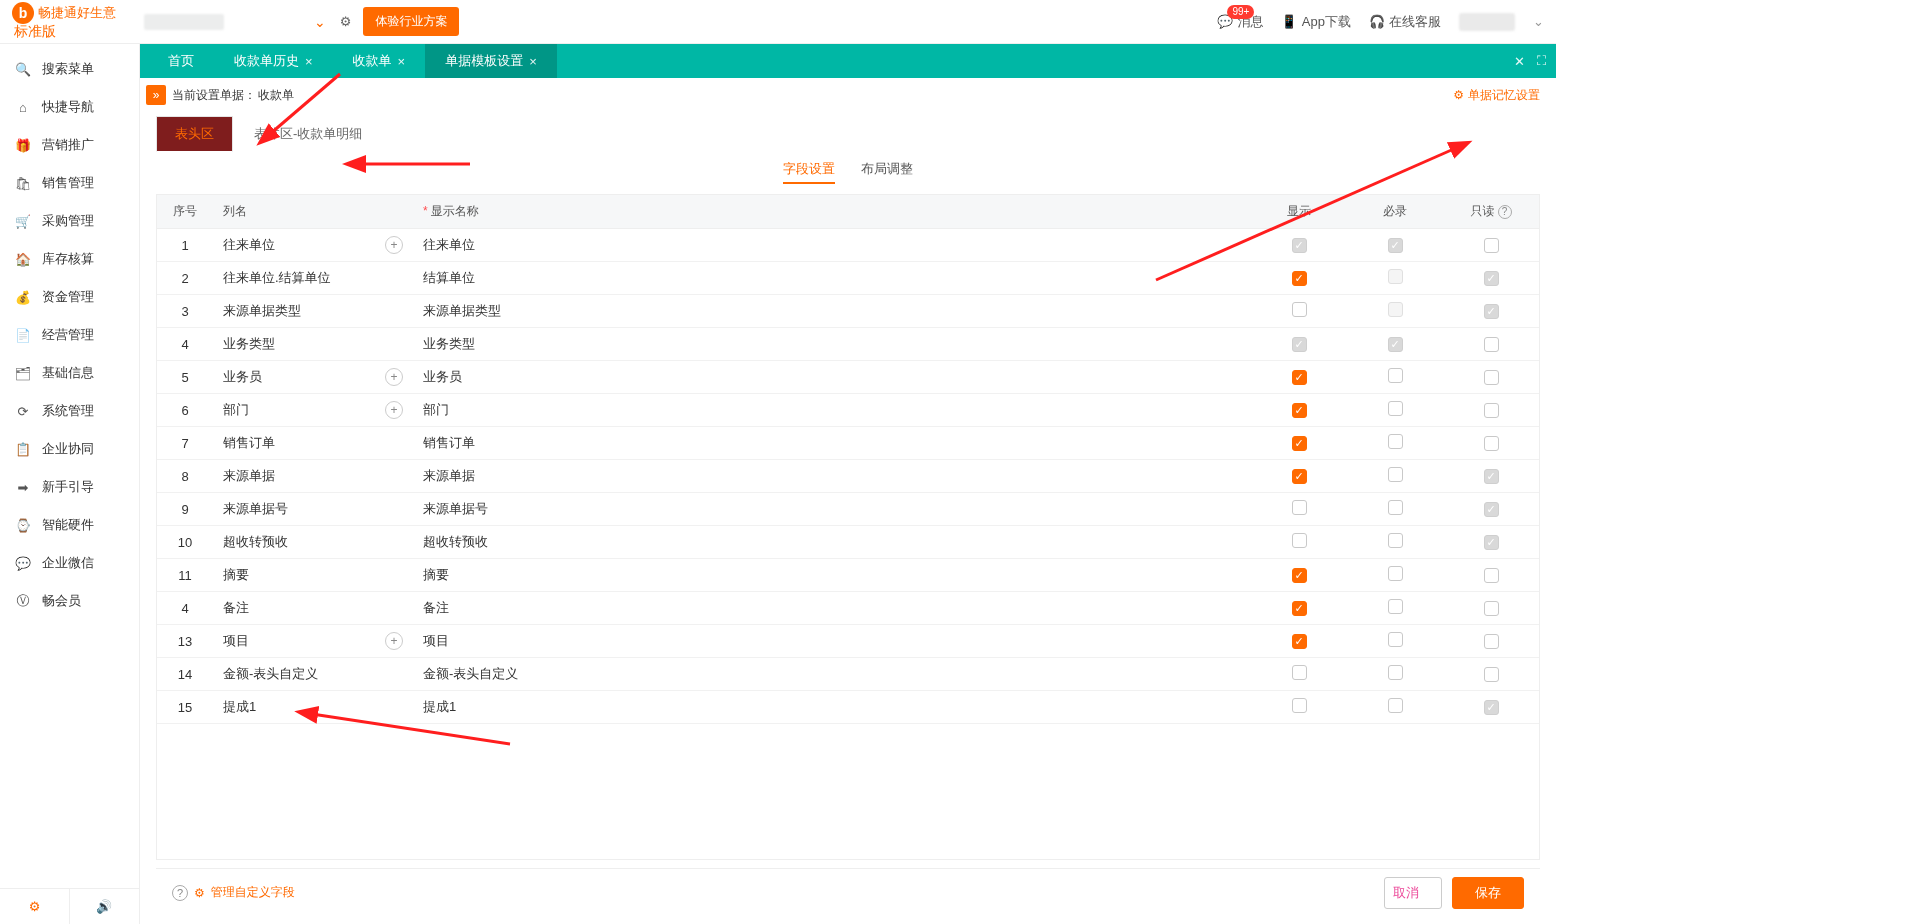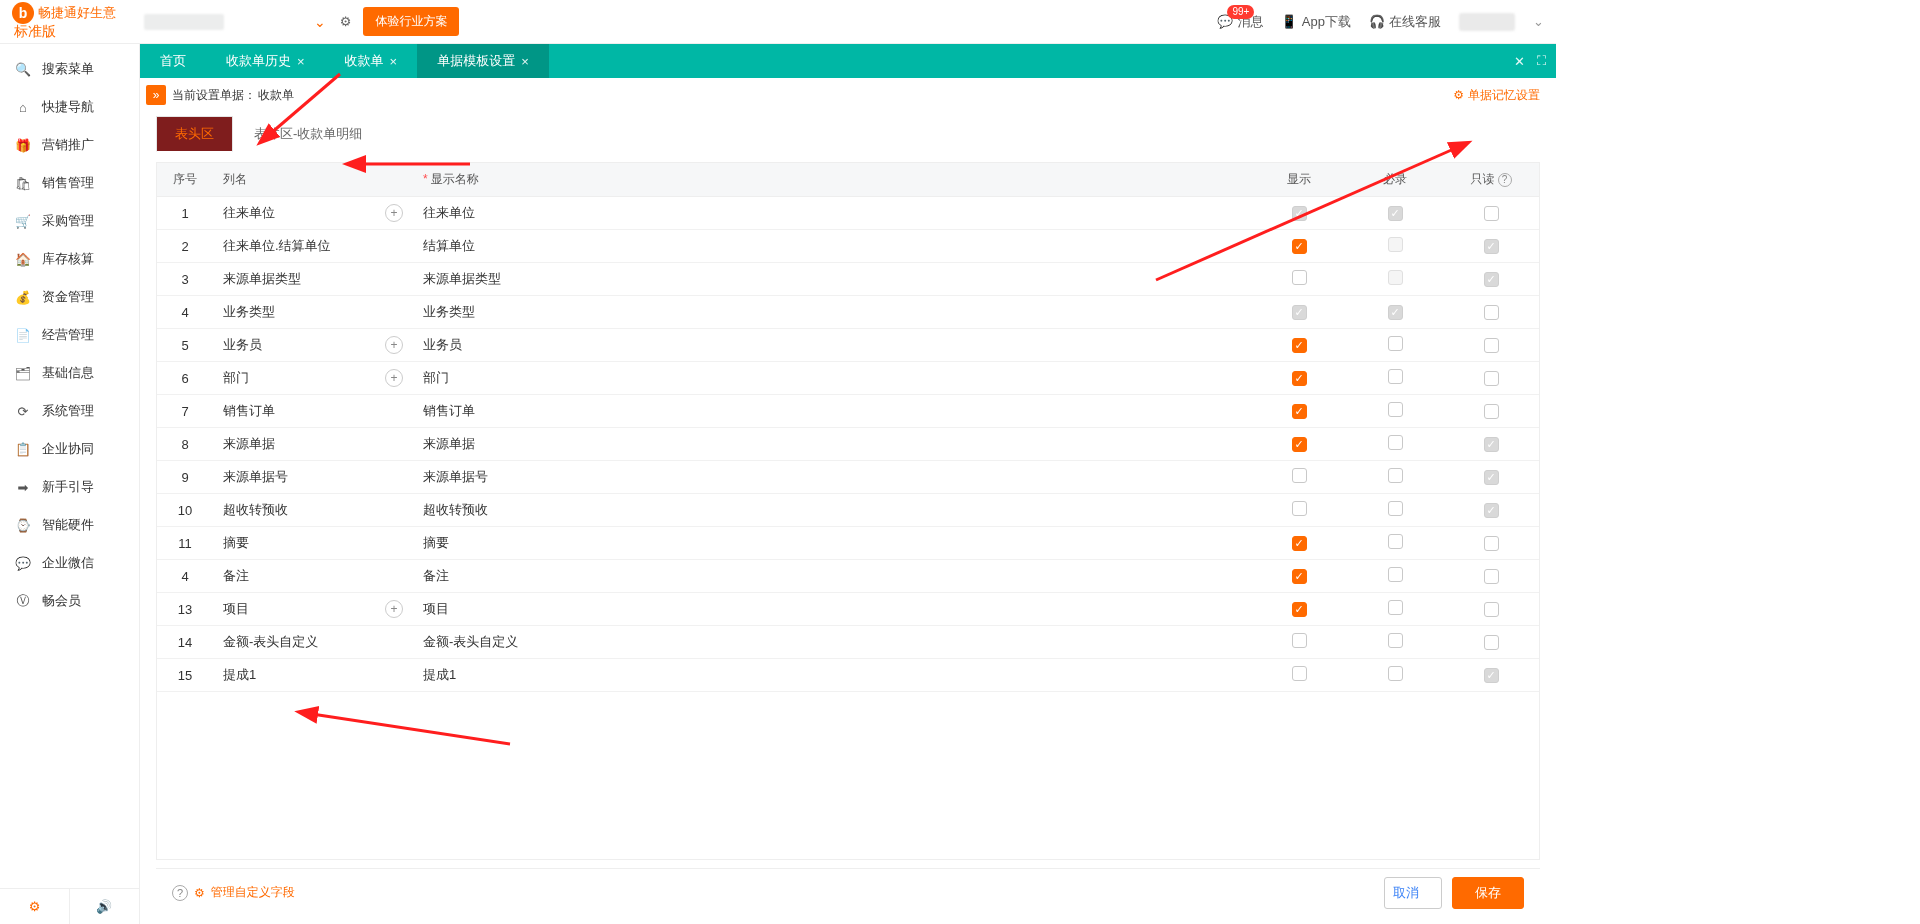--- a/index.html
+++ b/index.html
@@ -28,21 +28,21 @@
 .sidebar { width:140px; border-right:1px solid #eee; display:flex; flex-direction:column; padding-top:6px; }
 .side-item { display:flex; align-items:center; gap:10px; padding:10px 14px; color:#333; cursor:pointer; font-size:13px; }
 .side-item .ic { width:18px; text-align:center; color:#555; }
 .side-bottom { margin-top:auto; display:flex; border-top:1px solid #eee; }
 .side-bottom .sb { flex:1; text-align:center; padding:10px 0; color:#ff6a00; cursor:pointer; }
 .side-bottom .sb:first-child { border-right:1px solid #eee; }
 
 .main { flex:1; display:flex; flex-direction:column; min-width:0; }
 
 
-.tabs-row { background:#00b7a5; color:#fff; height:34px; display:flex; align-items:stretch; }
+.tabs-row { background:#00b7a5; color:#fff; height:34px; display:flex; align-items:stretch;padding-left:8px; }
 .tab { display:flex; align-items:center; padding:0 20px; font-size:13px; cursor:pointer; gap:6px; }
 .tab.active { background:#009686; }
 .tab .close-x { font-size:13px; opacity:.9; }
 .tabs-right { margin-left:auto; display:flex; align-items:center; padding:0 10px; gap:12px; }
 .tabs-right .tr-ic { cursor:pointer; opacity:.9; }
 
 
 .settings-hdr { height:34px; display:flex; align-items:center; padding:0 16px 0 6px; color:#333; position:relative; }
 .expand-chip { width:20px; height:20px; background:#ff6a00; color:#fff; display:flex; align-items:center; justify-content:center; border-radius:2px; font-size:12px; margin-right:6px; cursor:pointer; }
 .settings-hdr .lbl { font-size:12px; color:#333; }
@@ -80,21 +80,21 @@
 .cb.on::after, .cb.on-dis::after { content:"✓"; }
 .help-q { width:14px;height:14px;border:1px solid #aaa;border-radius:50%;display:inline-flex;align-items:center;justify-content:center;font-size:10px;color:#888; }
 
 
 .footer { height:48px; border-top:1px solid #eee; display:flex; align-items:center; padding:0 16px; margin:8px 16px 8px 16px; }
 .footer-left { display:flex; align-items:center; gap:6px; color:#ff6a00; font-size:12px; cursor:pointer;}
 .footer-left .q { width:16px;height:16px;border:1px solid #aaa;border-radius:50%;display:flex;align-items:center;justify-content:center;font-size:11px;color:#888; }
 .footer-left .g { color:#ff6a00; }
 .footer-right { margin-left:auto; display:flex; gap:10px; }
 .btn { padding:6px 22px; border-radius:3px; font-size:13px; cursor:pointer; }
-.btn-default { background:#fff; border:1px solid #ccc; color:#3b82f6;padding-left:8px; }
+.btn-default { background:#fff; border:1px solid #ccc; color:#ec4899;padding-left:8px; }
 .btn-primary { background:#ff6a00; border:1px solid #ff6a00; color:#fff; }
 .arrows-layer { position:absolute; inset:0; pointer-events:none; }
 .rel { position:relative; }
 
 
 .tbody::-webkit-scrollbar { width:8px; }
 .tbody::-webkit-scrollbar-thumb { background:#d0d0d0; border-radius:4px; }
 </style>
 </head>
 <body>
@@ -240,20 +240,24 @@
           <span>⚙</span>
           <span>单据记忆设置</span>
         </div>
       </div>
 
       <div class="subtabs" id="subtabs-slot">
           <div class="subtab active">表头区</div>
           <div class="subtab">表体区-收款单明细</div>
         </div>
 
+      <div class="midlinks" id="midlinks-slot">
+          <div class="midlink active">字段设置</div>
+          <div class="midlink">布局调整</div>
+        </div>
 
       <div class="table-wrap">
         <div class="thead">
           <div class="th c-idx">序号</div>
           <div class="th c-col">列名</div>
           <div class="th c-disp"><span class="req-star">*</span><span>显示名称</span></div>
           <div class="th c-show">显示</div>
           <div class="th c-req">必录</div>
           <div class="th c-ro">
               <span>只读</span>

